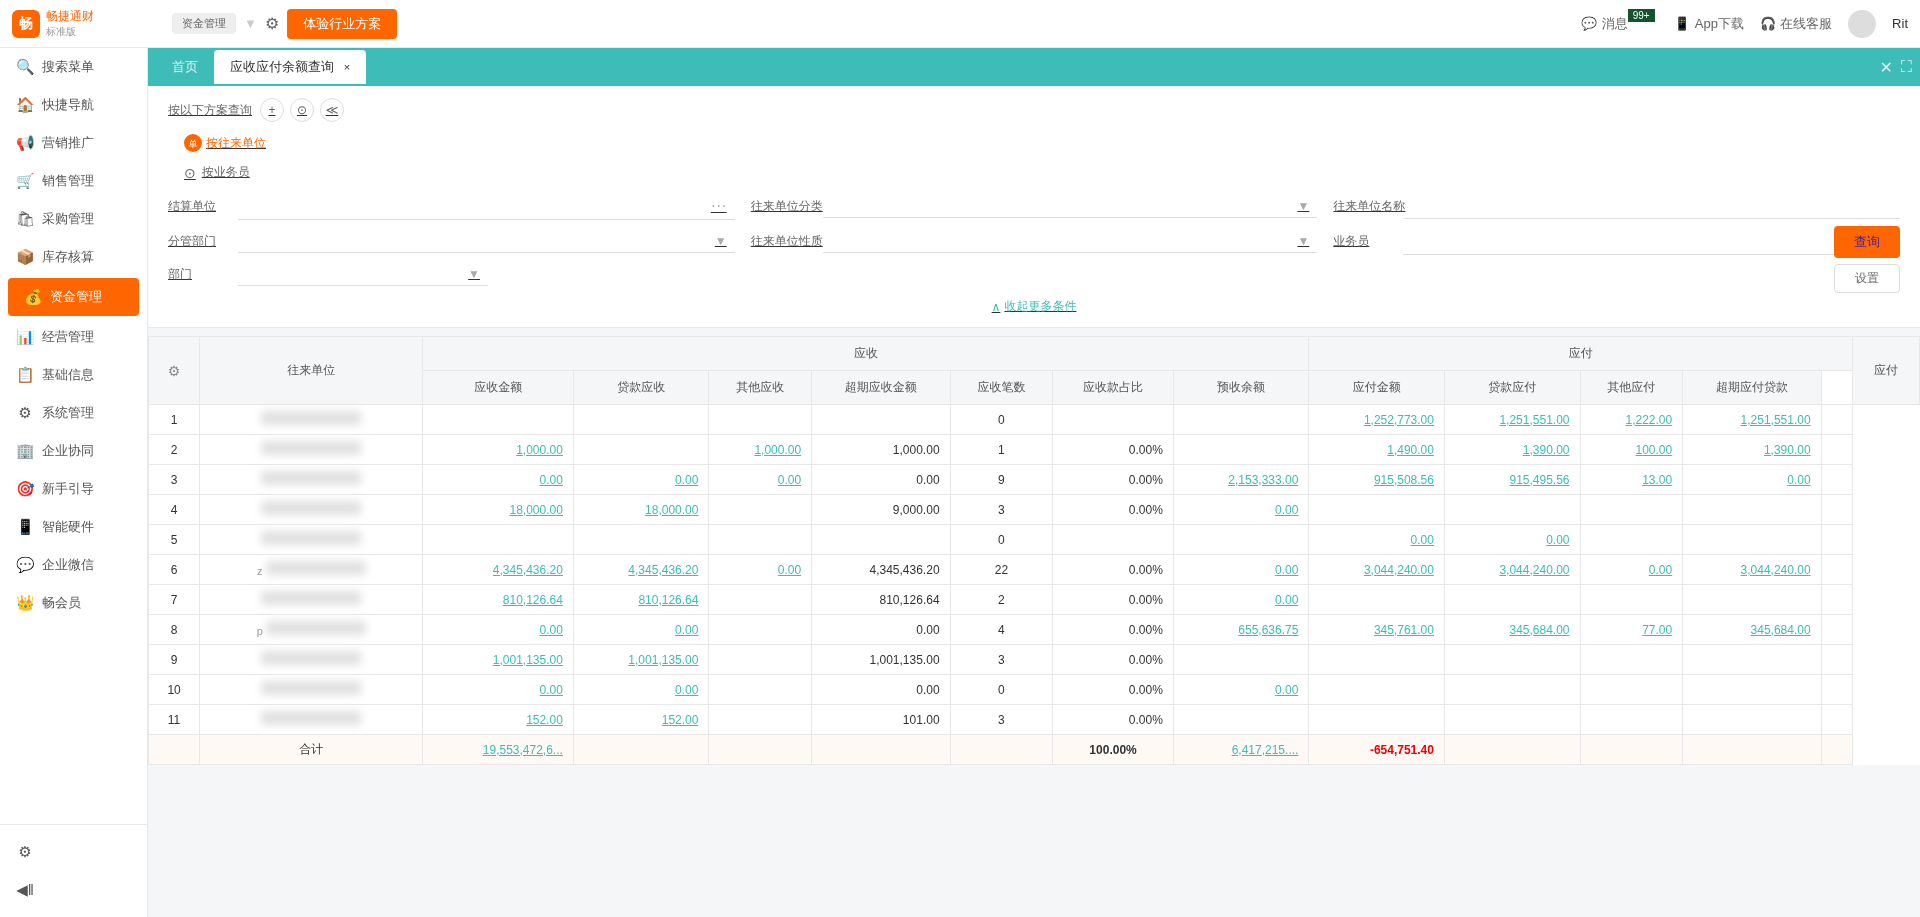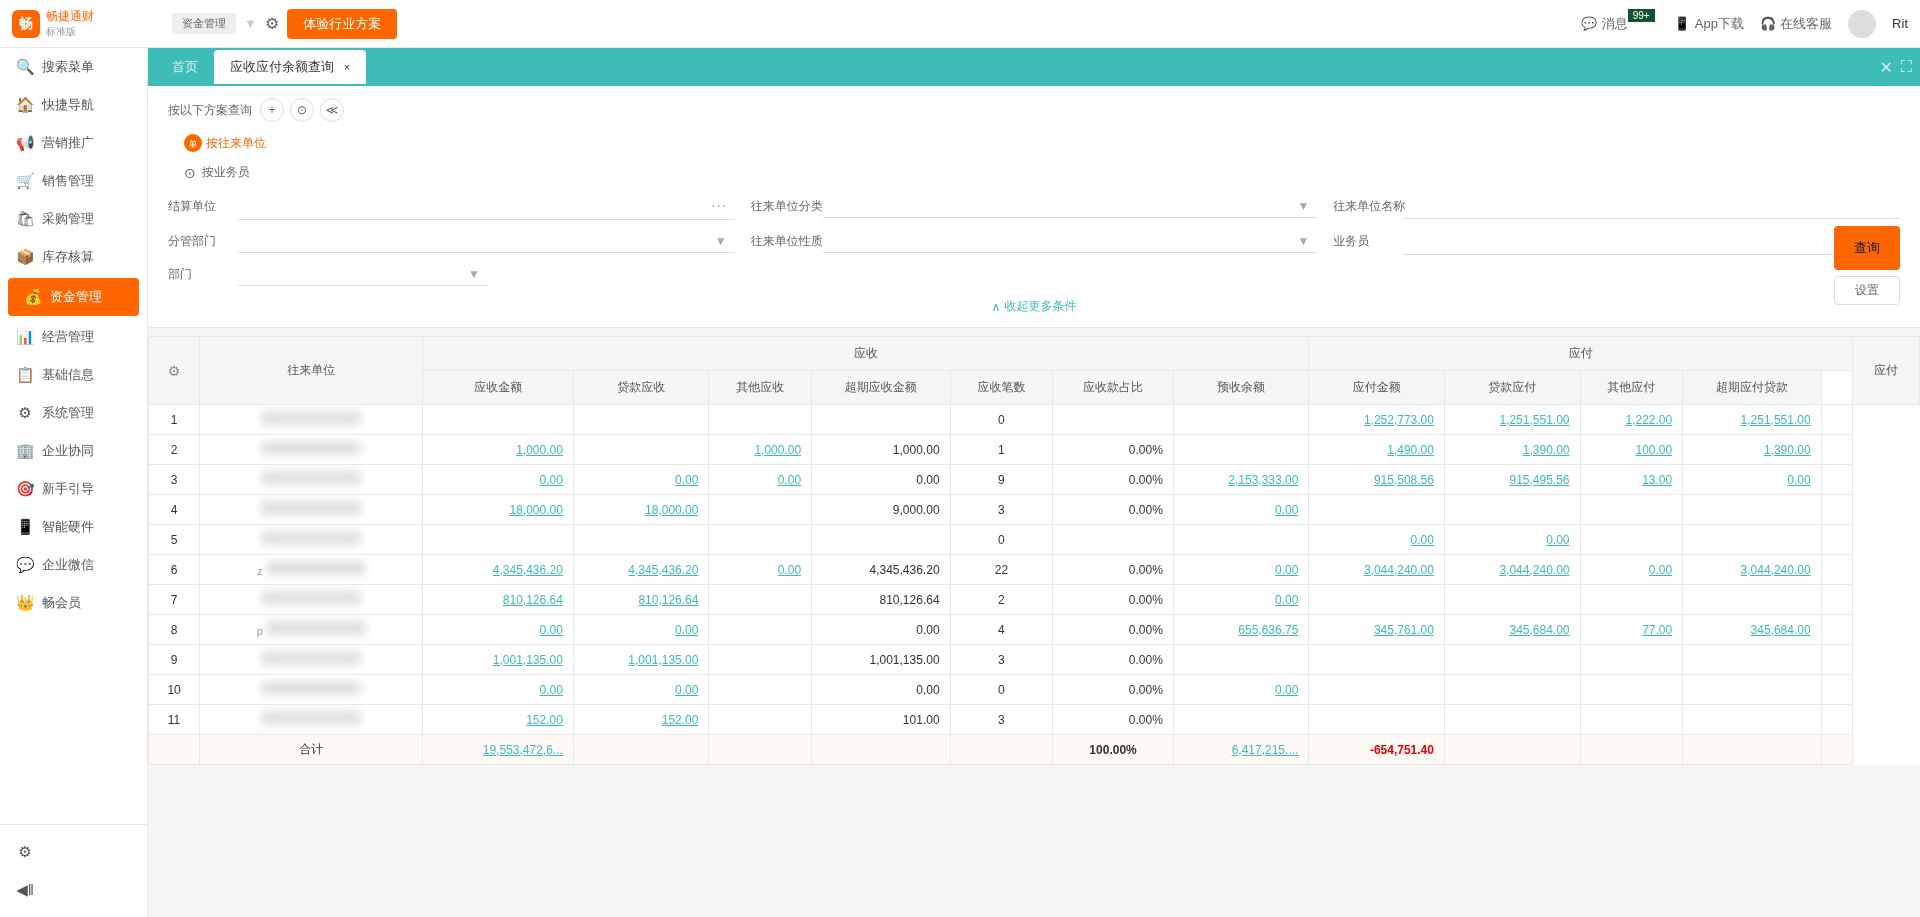--- a/index.html
+++ b/index.html
@@ -167,20 +167,21 @@
       color: #666;
       font-size: 12px;
       cursor: pointer;
     }
 
     
     .filter-area {
       background: #fff;
       padding: 12px 20px 8px;
       border-bottom: 1px solid #e8e8e8;
+      text-decoration: underline;
     }
     .filter-row {
       display: flex;
       align-items: center;
       gap: 16px;
       margin-bottom: 8px;
     }
     .filter-label-row {
       display: flex; align-items: center; gap: 8px;
       margin-bottom: 8px;
@@ -220,23 +221,23 @@
       display: flex; align-items: center; gap: 4px;
       color: #3dbcb8;
       font-size: 12px;
       cursor: pointer;
       justify-content: center;
       padding: 4px 0;
     }
 
     
     .query-btn {
-      padding: 13px 20px;
+      padding: 7px 20px;
       background: #ff6600;
-      color: #0f172a;
+      color: #4c1d95;
       border: none;
       border-radius: 4px;
       font-size: 13px;
       cursor: pointer;
     }
     .set-btn {
       padding: 5px 16px;
       background: #fff;
       color: #666;
       border: 1px solid #ddd;

